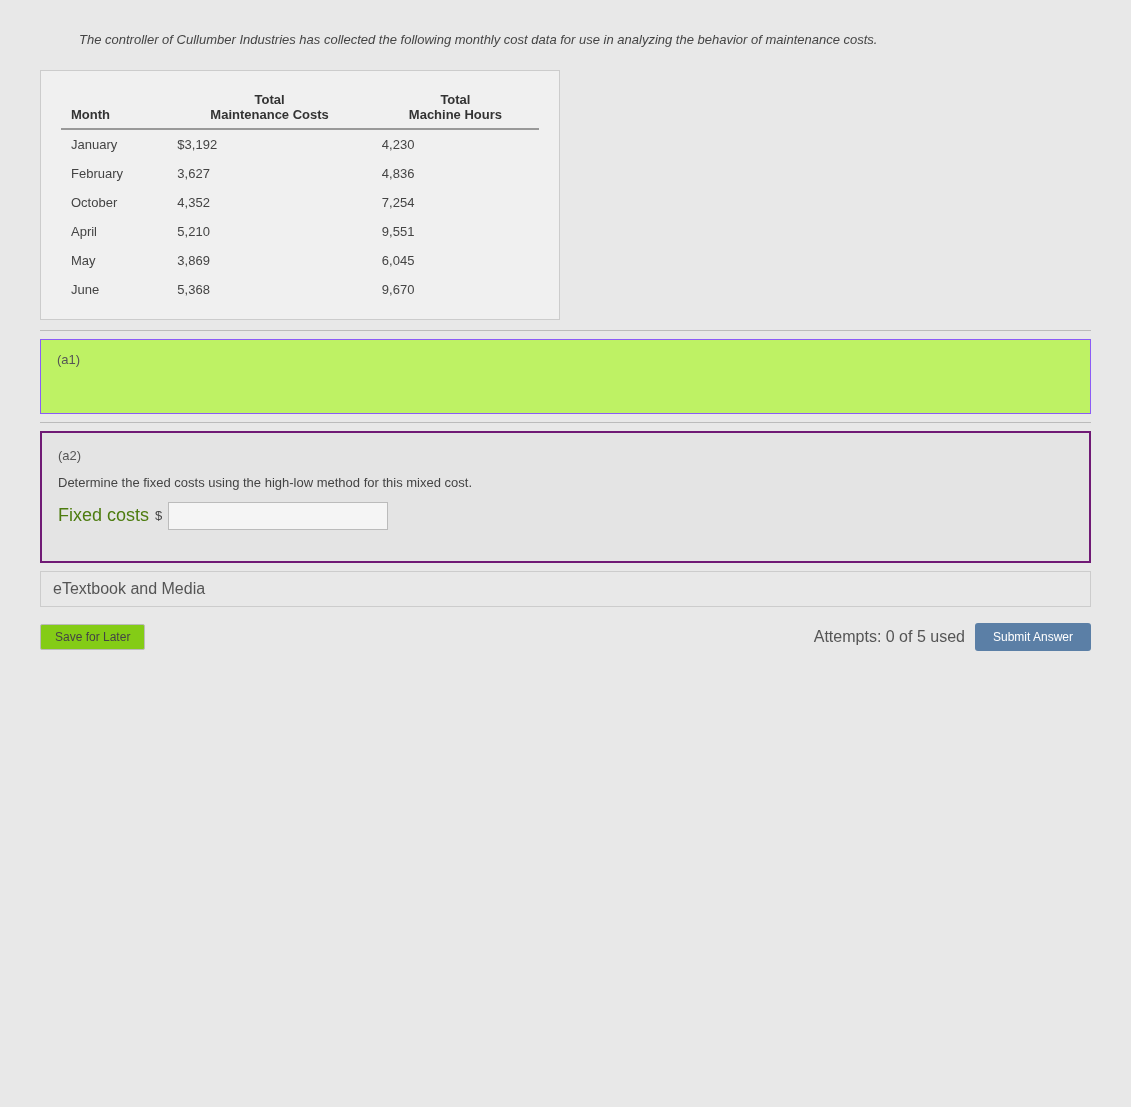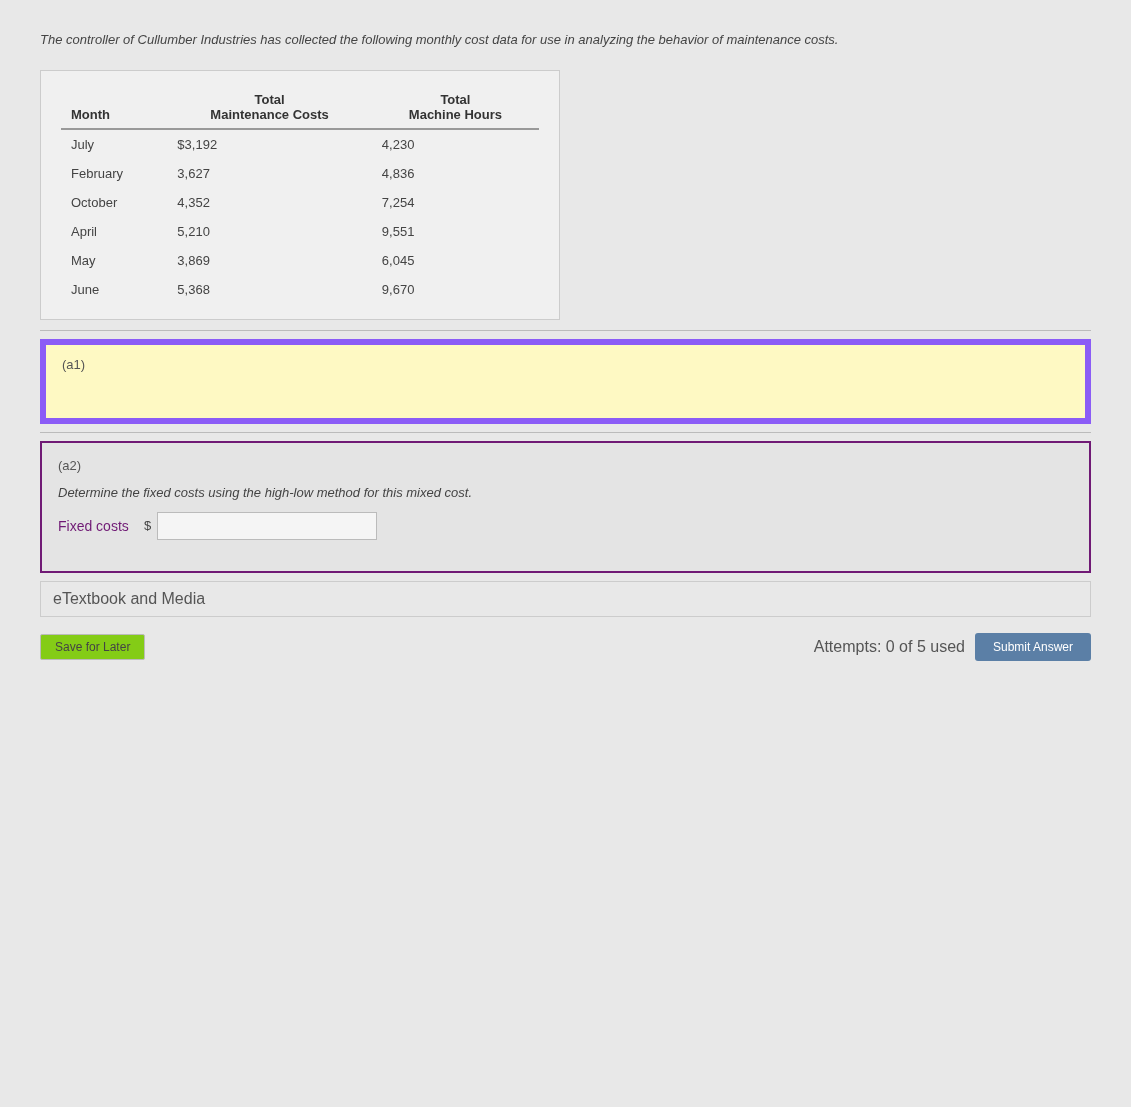--- a/index.html
+++ b/index.html
@@ -22,20 +22,21 @@
       padding: 30px 40px;
       min-height: 1107px;
     }
 
     .intro-text {
       font-size: 13px;
       color: #444;
       margin-bottom: 20px;
       line-height: 1.5;
       font-style: italic;
+      margin-left: 39px;
     }
 
     .table-section {
       background-color: #f0f0f0;
       border: 1px solid #ccc;
       padding: 15px 20px;
       margin-bottom: 10px;
       max-width: 520px;
     }
 
@@ -76,22 +77,22 @@
       text-align: left;
     }
 
     .section-divider {
       border: none;
       border-top: 1px solid #bbb;
       margin: 8px 0;
     }
 
     .sub-section {
-      background-color: #fef9c3;
-      border: 6px solid #8b5cf6;
+      background-color: #bef264;
+      border: 1px solid #8b5cf6;
       padding: 12px 16px;
       margin-bottom: 8px;
     }
 
     .sub-section-label {
       font-size: 13px;
       color: #555;
       margin-bottom: 4px;
     }
 
@@ -109,33 +110,32 @@
     .a2-label {
       font-size: 13px;
       color: #555;
       margin-bottom: 12px;
     }
 
     .determine-text {
       font-size: 13px;
       color: #444;
       margin-bottom: 12px;
-      font-style: italic;
     }
 
     .fixed-costs-row {
       display: flex;
       align-items: center;
       gap: 6px;
       margin-bottom: 16px;
     }
 
     .fixed-costs-label {
-      font-size: 14px;
-      color: #701a75;
+      font-size: 18px;
+      color: #4d7c0f;
       min-width: 80px;
     }
 
     .dollar-sign {
       font-size: 13px;
       color: #444;
     }
 
     .fixed-costs-input {
       border: 1px solid #bbb;
@@ -220,21 +220,21 @@
             <span>Maintenance Costs</span>
           </th>
           <th>
             <span>Total</span><br>
             <span>Machine Hours</span>
           </th>
         </tr>
       </thead>
       <tbody id="table-body">
       <tr>
-            <td>July</td>
+            <td>January</td>
             <td>$3,192</td>
             <td>4,230</td>
           </tr>
           <tr>
             <td>February</td>
             <td>3,627</td>
             <td>4,836</td>
           </tr>
           <tr>
             <td>October</td>

